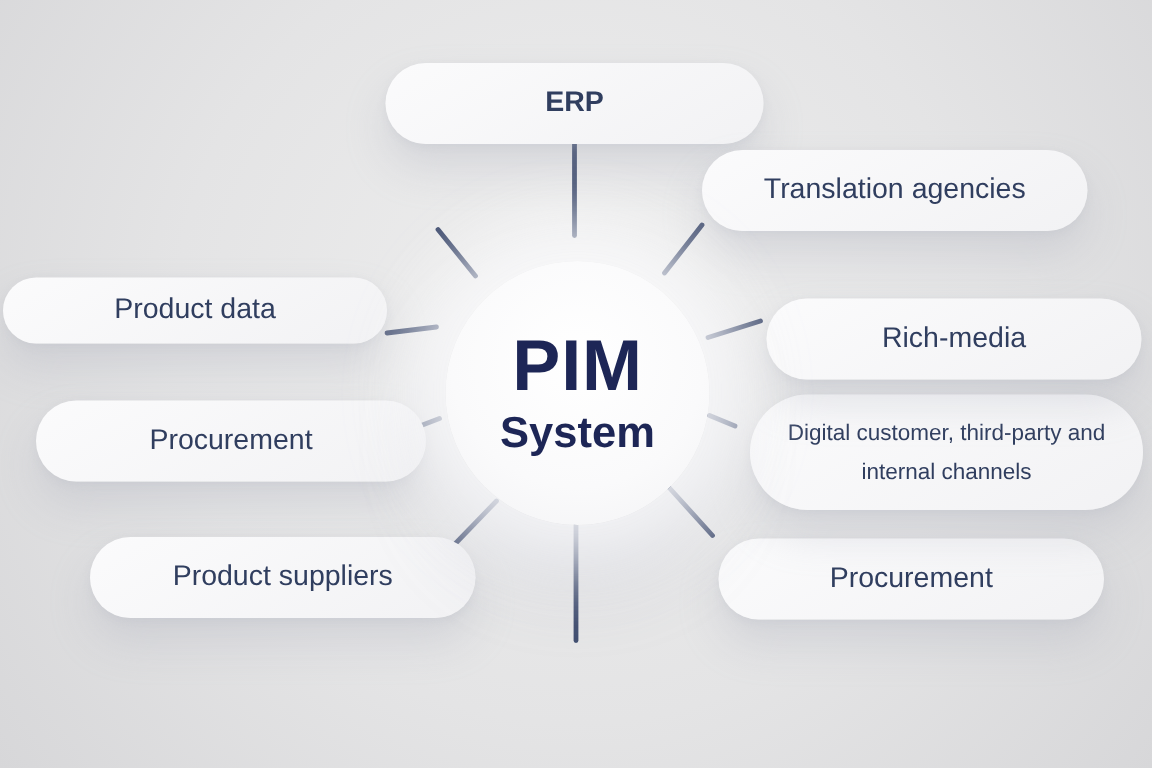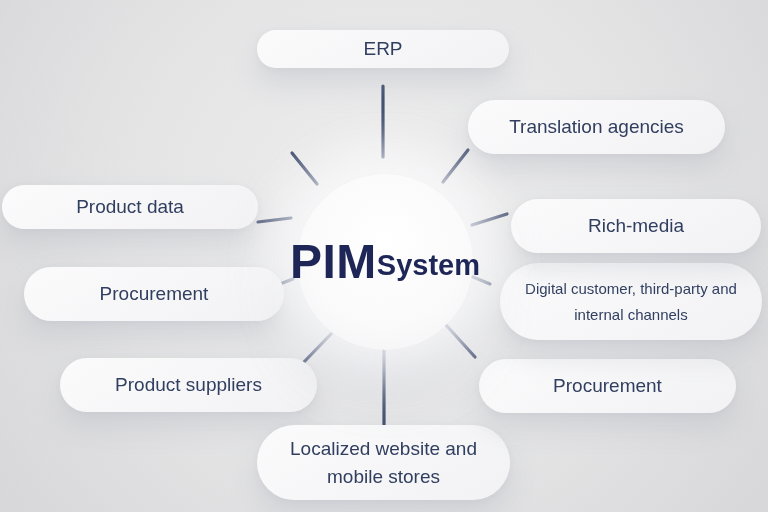--- a/index.html
+++ b/index.html
@@ -28,40 +28,40 @@
     border-radius:40px;
     background:linear-gradient(150deg,#fbfbfc 0%,#f2f2f4 100%);
     box-shadow:0 16px 28px rgba(168,172,186,0.30), 0 2px 6px rgba(180,184,196,0.20);
     display:flex;align-items:center;justify-content:center;
     color:#303e5f;
     font-size:19px;
     text-align:center;
     line-height:1.45;
   }
   .node .label{display:block;}
-  #node-erp{left:257px;top:30px;width:252px;height:38px;}
+  #node-erp{left:257px;top:42px;width:252px;height:54px;font-weight:bold;}
   #node-warehouse-and-pos{left:49px;top:99px;width:256px;height:54px;}
   #node-product-data{left:2px;top:185px;width:256px;height:44px;}
   #node-procurement{left:24px;top:267px;width:260px;height:54px;}
   #node-product-suppliers{left:60px;top:358px;width:257px;height:54px;}
   #node-localized-website{left:257px;top:425px;width:253px;height:75px;}
   #node-localized-website .label{max-width:190px;}
   #node-marketplace{left:479px;top:359px;width:257px;height:54px;}
   #node-digital-channels{left:500px;top:263px;width:262px;height:77px;font-size:15px;line-height:1.7;}
   #node-rich-media{left:511px;top:199px;width:250px;height:54px;}
   #node-translation-agencies{left:468px;top:100px;width:257px;height:54px;}
   
   #hub{
     position:absolute;
     left:297px;top:174px;
     width:176px;height:176px;
     border-radius:50%;
     background:radial-gradient(circle at 50% 38%, #ffffff 0%, #fafafb 60%, #f2f2f4 100%);
     box-shadow:0 0 45px 28px rgba(250,250,252,0.85), 0 30px 55px rgba(160,165,182,0.45);
-    display:flex;flex-direction:row;align-items:center;justify-content:center;
+    display:flex;flex-direction:column;align-items:center;justify-content:center;
     color:#1d2656;
     text-align:center;
   }
   #hub .hub-title{
     font-size:48px;
     font-weight:700;
     letter-spacing:0.5px;
     line-height:1.0;
   }
   #hub .hub-subtitle{
@@ -99,23 +99,20 @@
   </div>
 
   <div class="node" id="node-procurement">
     <span class="label">Procurement</span>
   </div>
 
   <div class="node" id="node-product-suppliers">
     <span class="label">Product suppliers</span>
   </div>
 
-  <div class="node" id="node-localized-website">
-    <span class="label">Localized website and mobile stores</span>
-  </div>
 
   <div class="node" id="node-marketplace">
     <span class="label">Procurement</span>
   </div>
 
   <div class="node" id="node-digital-channels">
     <span class="label">Digital customer, third-party and internal channels</span>
   </div>
 
   <div class="node" id="node-rich-media">

